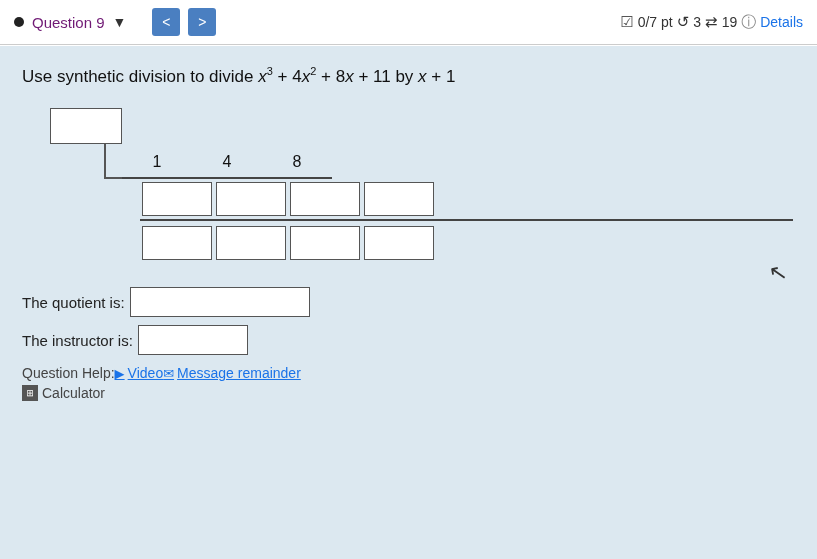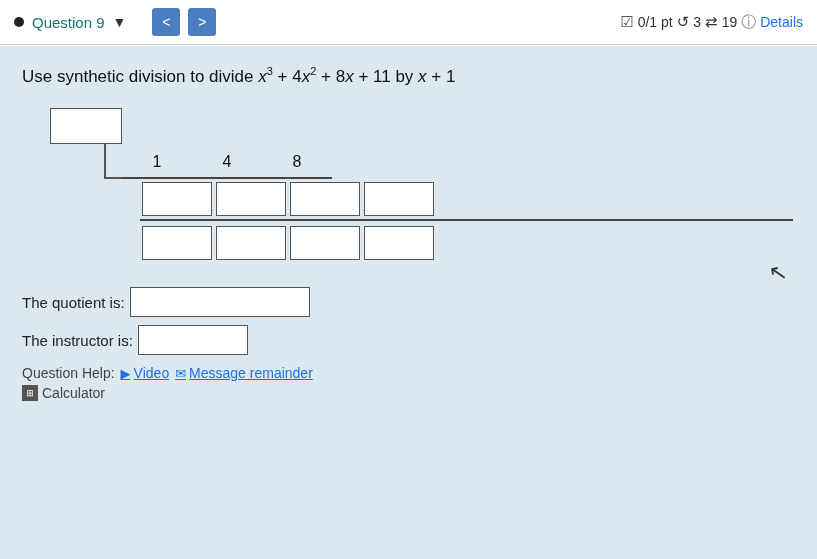--- a/index.html
+++ b/index.html
@@ -30,21 +30,21 @@
     .dot {
       width: 10px;
       height: 10px;
       background: #222;
       border-radius: 50%;
     }
 
     .question-label {
       font-size: 15px;
       font-weight: 500;
-      color: #0f766e;
+      color: #701a75;
     }
 
     .nav-arrow {
       width: 28px;
       height: 28px;
       background: #4a7fc1;
       color: white;
       border: none;
       border-radius: 3px;
       cursor: pointer;
@@ -183,21 +183,20 @@
 
     .quotient-input { width: 180px; }
     .remainder-input { width: 110px; }
 
     .question-help {
       font-size: 14px;
       color: #444;
       margin-top: 10px;
       display: flex;
       align-items: center;
-      gap: 6px;
       flex-wrap: wrap;
     }
 
     .help-link {
       color: #1a73e8;
       text-decoration: underline;
       cursor: pointer;
       display: flex;
       align-items: center;
       gap: 3px;
@@ -245,21 +244,21 @@
     <span class="dot"></span>
     <span class="question-label">Question 9</span>
     <button class="dropdown-arrow">▼</button>
     <div style="width:10px"></div>
     <button class="nav-arrow">&lt;</button>
     <button class="nav-arrow">&gt;</button>
   </div>
   <div class="top-right score-info">
     <span class="checkbox-icon">☑</span>
     <span>
-      <span>0/1 pt</span>
+      <span>0/7 pt</span>
     </span>
     <span style="font-size:15px">↺</span>
     <span>3</span>
     <span style="font-size:15px">⇄</span>
     <span>19</span>
     <span class="info-icon">ⓘ</span>
     <a class="details-link" href="#">Details</a>
   </div>
 </div>
 

